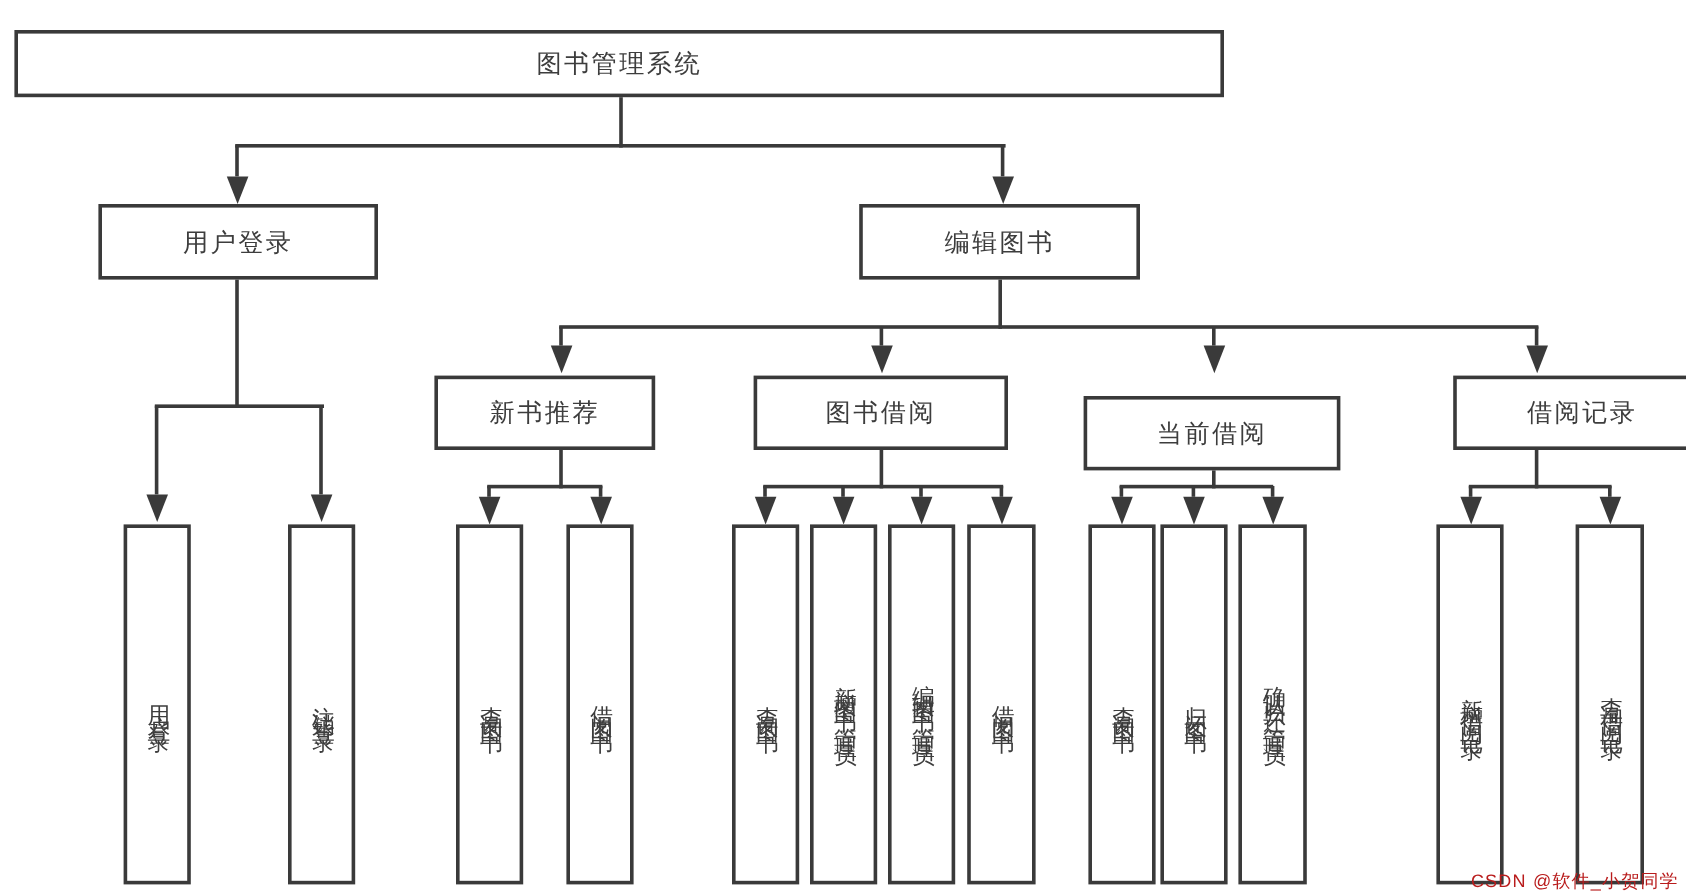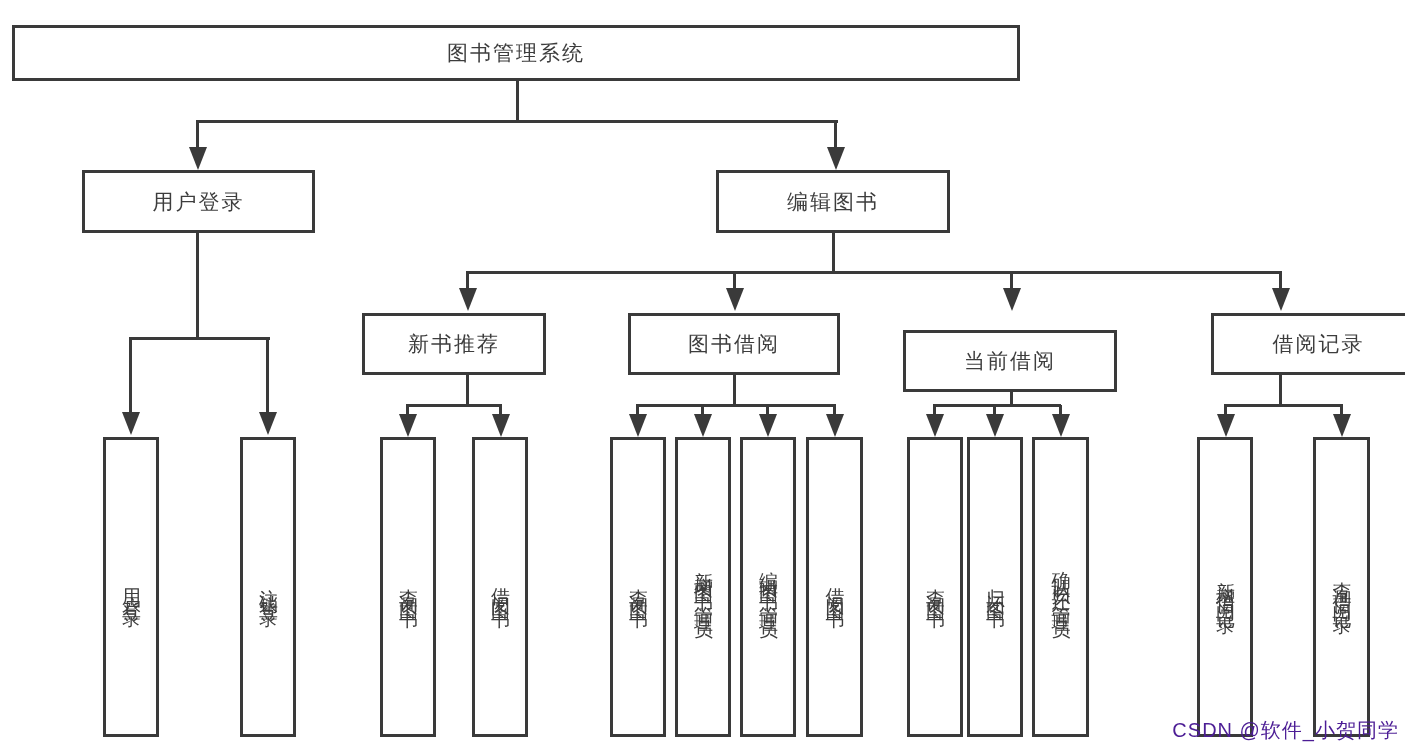--- a/index.html
+++ b/index.html
@@ -20,21 +20,21 @@
   .v { position:absolute; width:3px; background:#3a3a3a; z-index:1; }
   .h { position:absolute; height:3px; background:#3a3a3a; z-index:1; }
   .arrow { position:absolute; width:3px; background:#3a3a3a; z-index:1; }
   .arrow::after {
     content:""; position:absolute; top:100%; left:50%; transform:translateX(-50%);
     width:0; height:0; border:solid transparent;
     border-width:23px 9px 0 9px; border-top-color:#3a3a3a;
   }
   #watermark {
     position:absolute; right:6px; bottom:3px; z-index:10;
-    color:#4c1d95; font-size:20px; letter-spacing:1px;
+    color:#b91c1c; font-size:15px; letter-spacing:1px;
   }
 </style>
 </head>
 <body>
 
 <div id="stage">
 
   <div class="v" style="left:516px; top:68px; height:55px;"></div>
   <div class="h" style="left:196px; top:120px; width:642px;"></div>
   <div class="arrow" style="left:196px; top:121px; height:26px;"></div>

